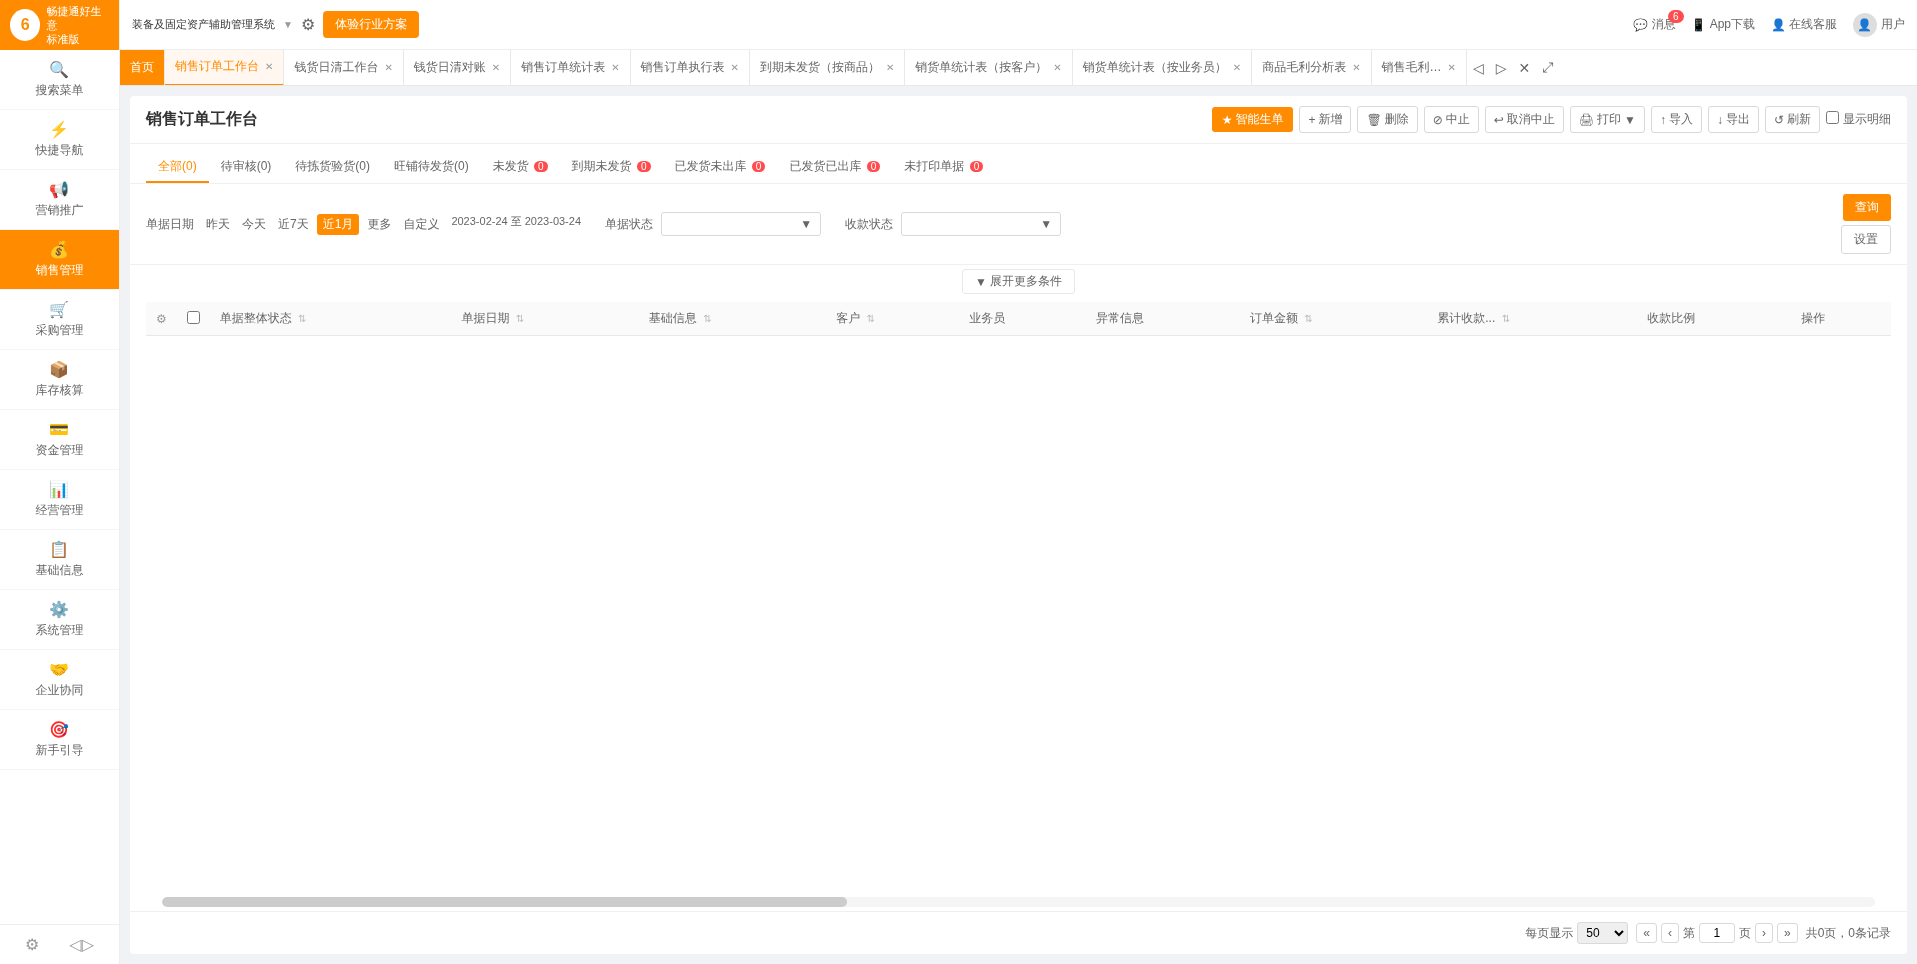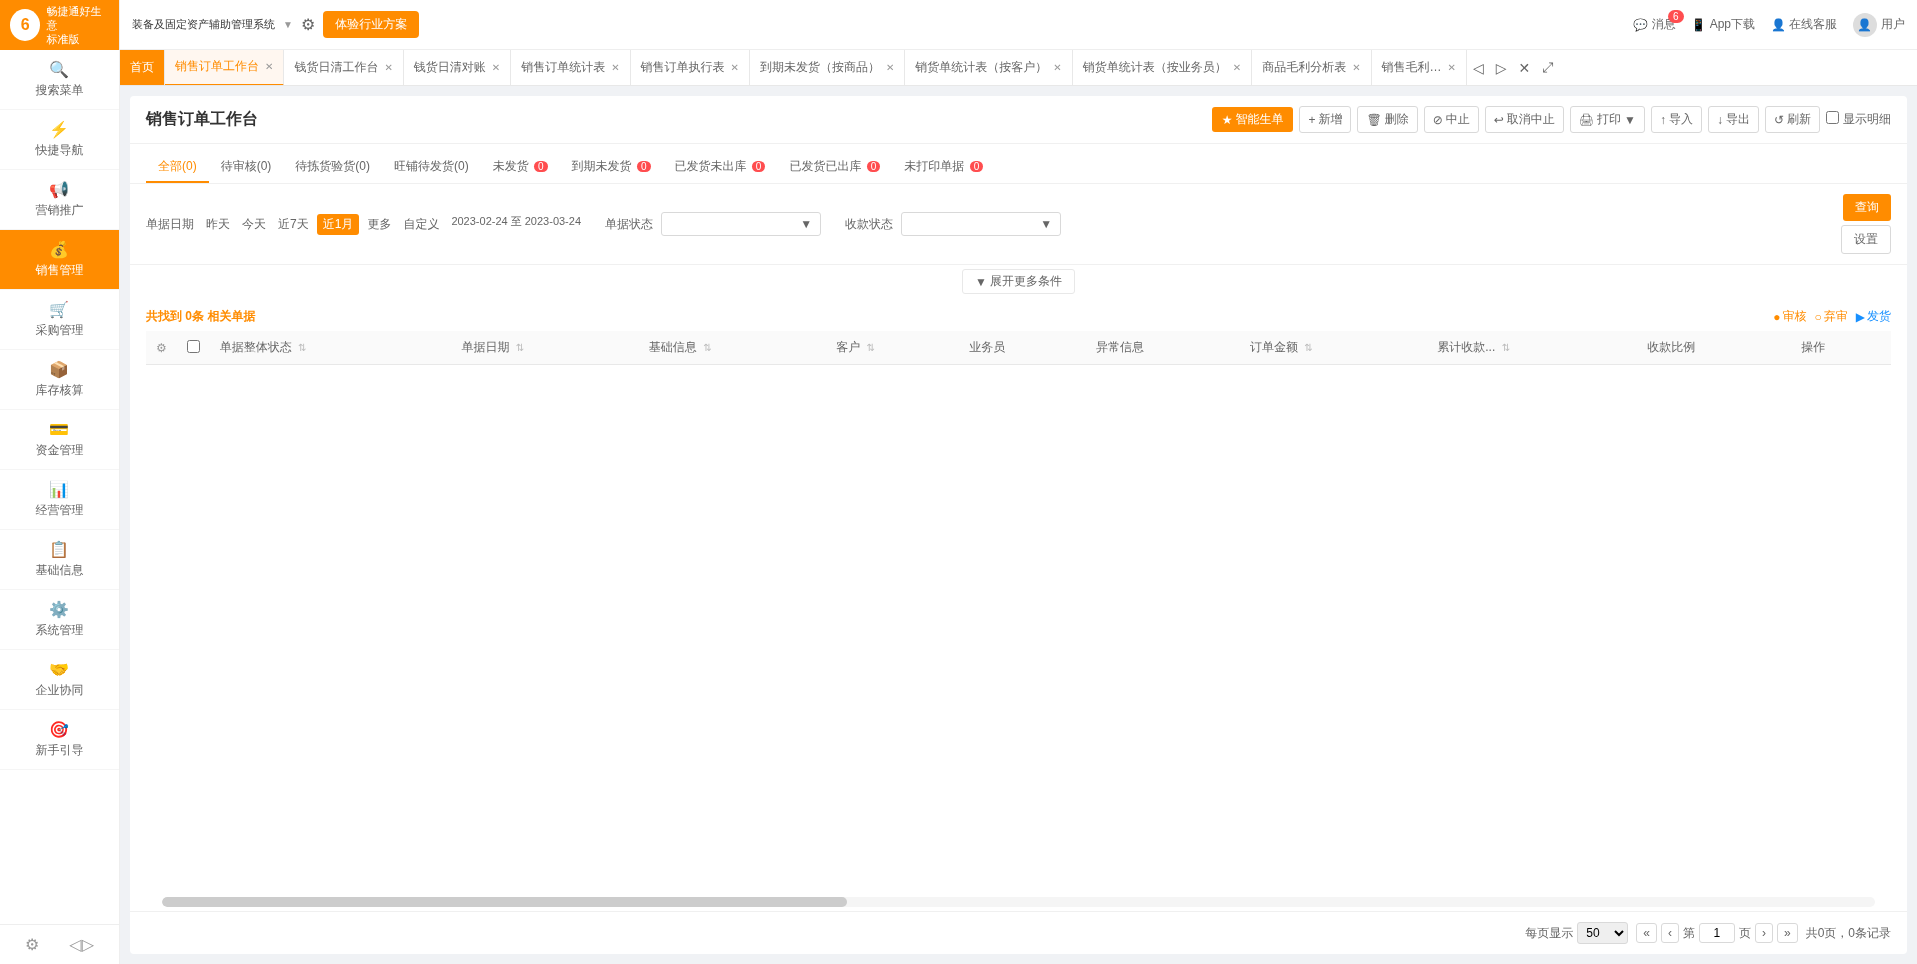--- a/index.html
+++ b/index.html
@@ -364,41 +364,20 @@
         </div>
       </div>
 
       <div class="filter-row2">
         <button class="expand-more-btn">
           <span>▼</span>
           <span>展开更多条件</span>
         </button>
       </div>
 
-      <div class="results-info">
-        <div class="results-text">
-          <span>共找到</span>
-          <span>0条</span>
-          <span>相关单据</span>
-        </div>
-        <div class="results-actions">
-          <button class="result-action-btn orange">
-            <span>●</span>
-            <span>审核</span>
-          </button>
-          <button class="result-action-btn orange">
-            <span>○</span>
-            <span>弃审</span>
-          </button>
-          <button class="result-action-btn blue">
-            <span>▶</span>
-            <span>发货</span>
-          </button>
-        </div>
-      </div>
 
       <div class="table-container">
         <table>
           <thead>
             <tr>
               <th class="col-settings">⚙</th>
               <th class="th-check">
                 <input type="checkbox" style="">
               </th>
               <th>

